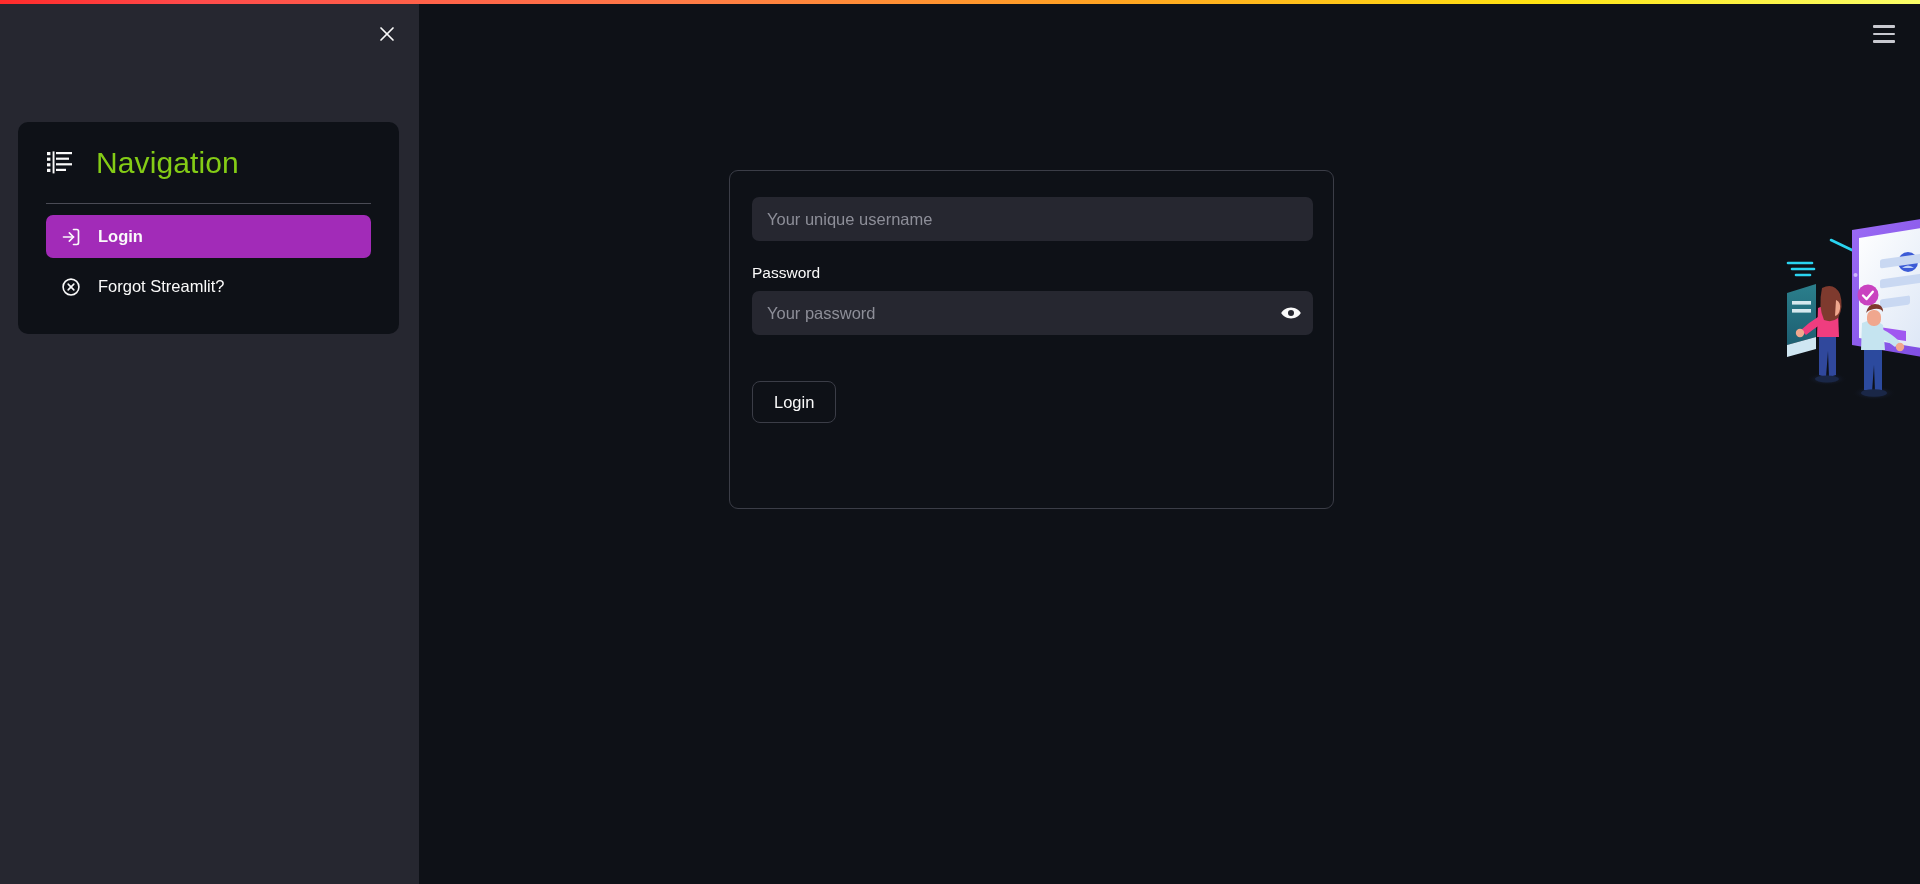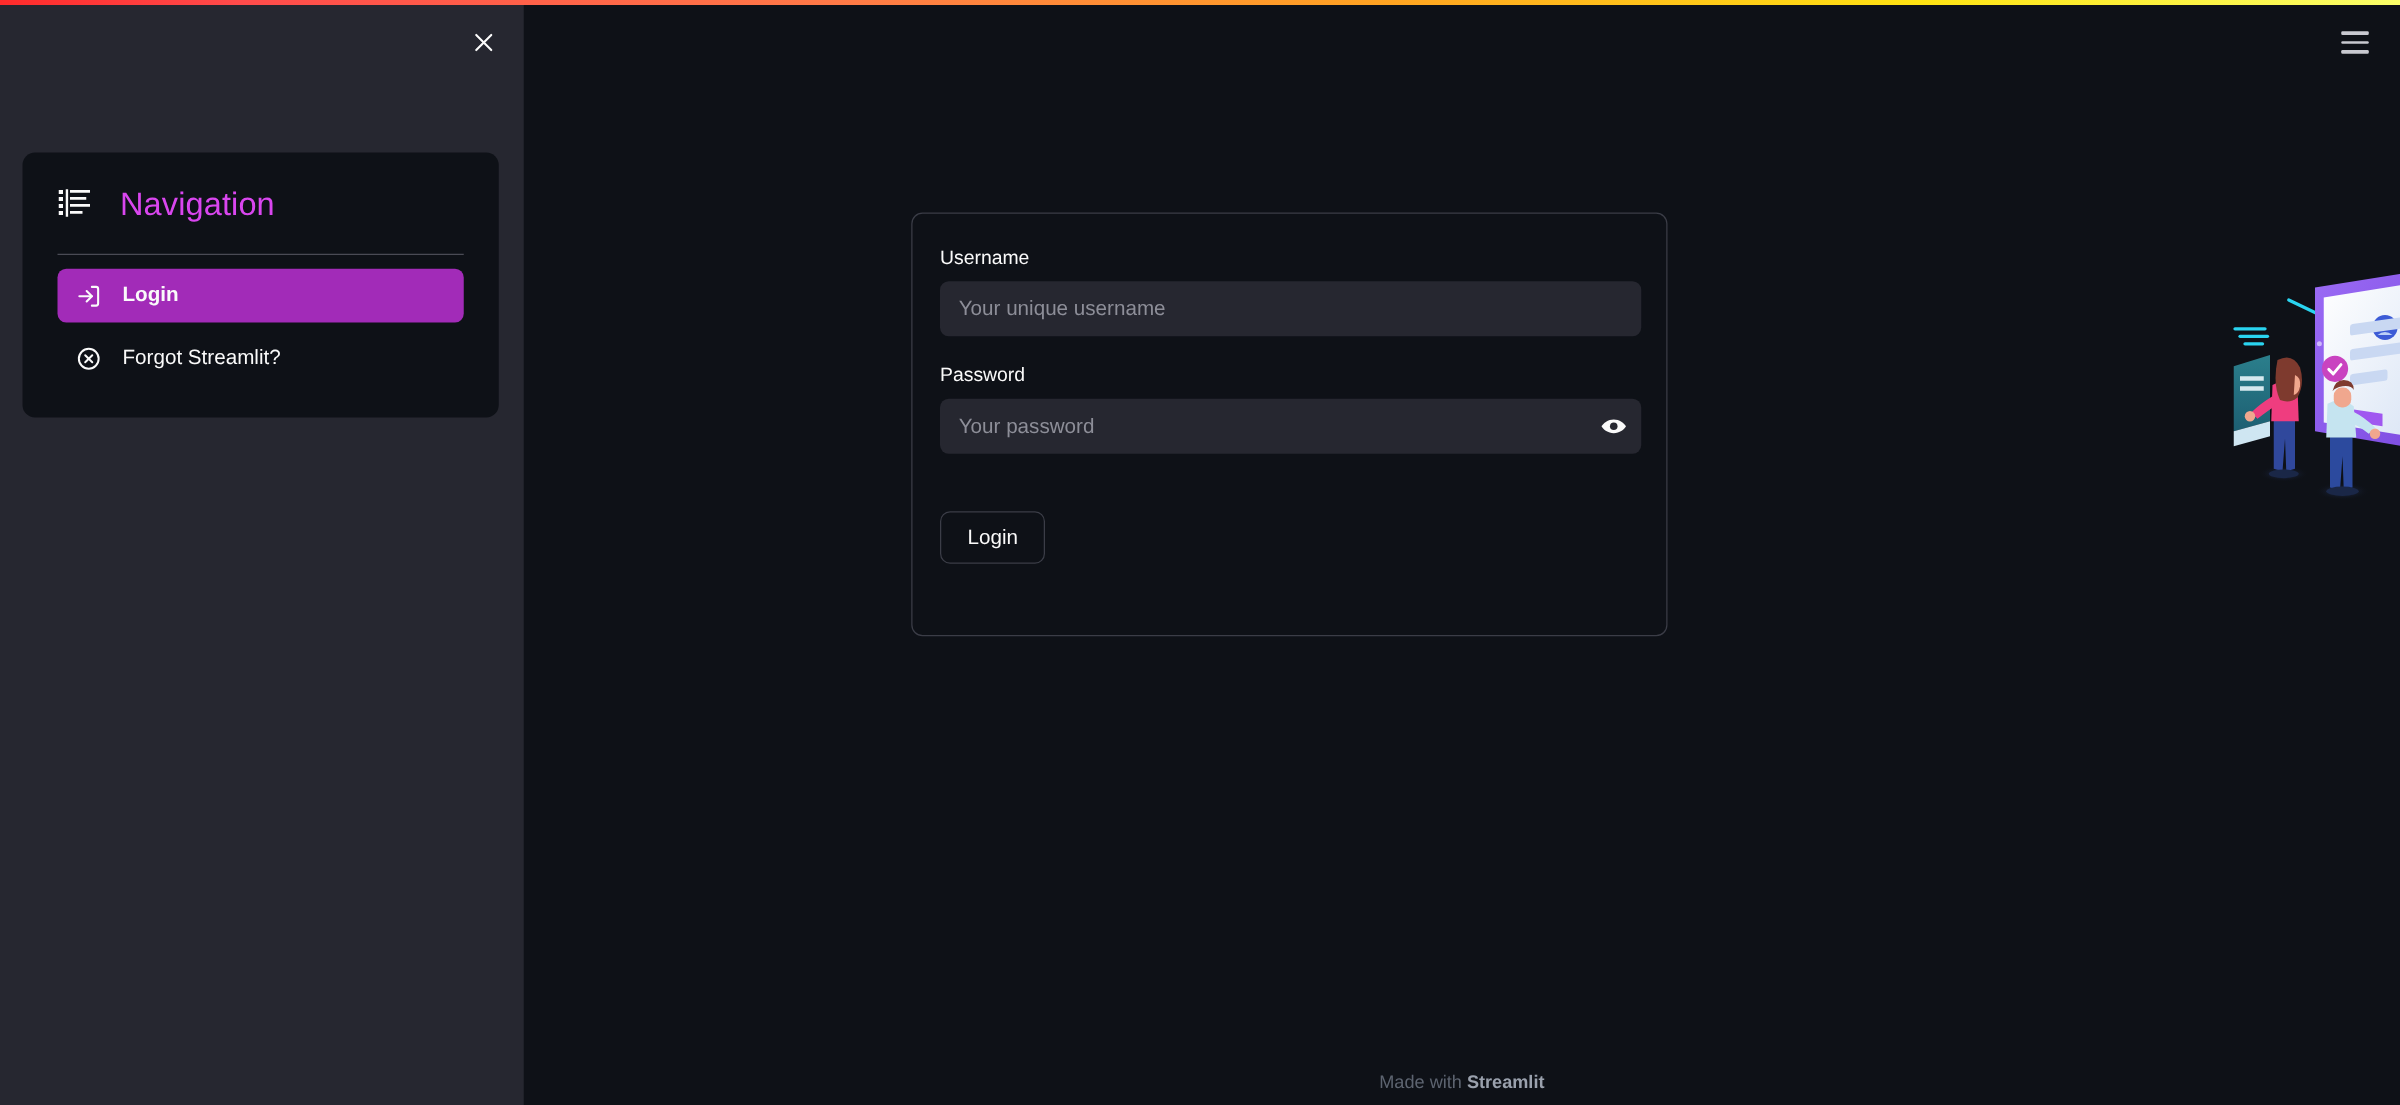--- a/index.html
+++ b/index.html
@@ -69,23 +69,23 @@
     width: 30px;
     height: 30px;
     flex: 0 0 30px;
     color: #FAFAFA;
     display: flex;
     align-items: center;
   }
   #nav-header-icon svg { display: block; }
 
   #nav-title {
-    font-size: 26px;
+    font-size: 30px;
     font-weight: 400;
-    color: #d946ef;
+    color: #84cc16;
     letter-spacing: 0.1px;
     line-height: 1;
   }
 
   #nav-divider {
     height: 1px;
     background: #4a4b55;
     margin: 21px 0 11px 0;
   }
 
@@ -319,21 +319,20 @@
 <main id="main">
 
   <div id="hamburger">
     <span></span>
     <span></span>
     <span></span>
   </div>
 
   <section id="login-card">
 
-    <div class="field-label">Username</div>
     <div class="field-input-wrap">
       <input class="field-input" type="text" placeholder="Your unique username" style="">
     </div>
 
     <div class="field-label">Password</div>
     <div class="field-input-wrap">
       <input class="field-input" type="text" placeholder="Your password" style="">
       <span id="password-toggle">
         <svg width="22" height="22" viewBox="0 0 24 24" fill="currentColor">
           <path d="M12 6C7 6 2.9 9.1 1.3 12 2.9 14.9 7 18 12 18s9.1-3.1 10.7-6C21.1 9.1 17 6 12 6z"></path>
@@ -424,17 +423,14 @@
         <path d="M106 118 q11 -6 21 2 l2 25 l-24 0 Z" fill="#c5e4f0"></path>
         <path d="M126 124 q10 5 18 13 l-5 5 q-9 -7 -15 -9 Z" fill="#c5e4f0"></path>
         <circle cx="144" cy="142" r="4.2" fill="#f0a78e"></circle>
         <rect x="111" y="105" width="14" height="16" rx="6.5" fill="#f0a78e"></rect>
         <path d="M110 108 q2 -9 9 -9 q8 0 8 8 q-2 -4 -9 -3 q-6 1 -8 4 Z" fill="#7e3a2e"></path>
         <ellipse cx="118" cy="188" rx="13" ry="3.8" fill="#1a2747"></ellipse>
       </g>
     </svg>
   </div>
 
-  <div id="footer">
-    <span>Made with </span><span class="brand">Streamlit</span>
-  </div>
 
 </main>
 
 </body></html>

